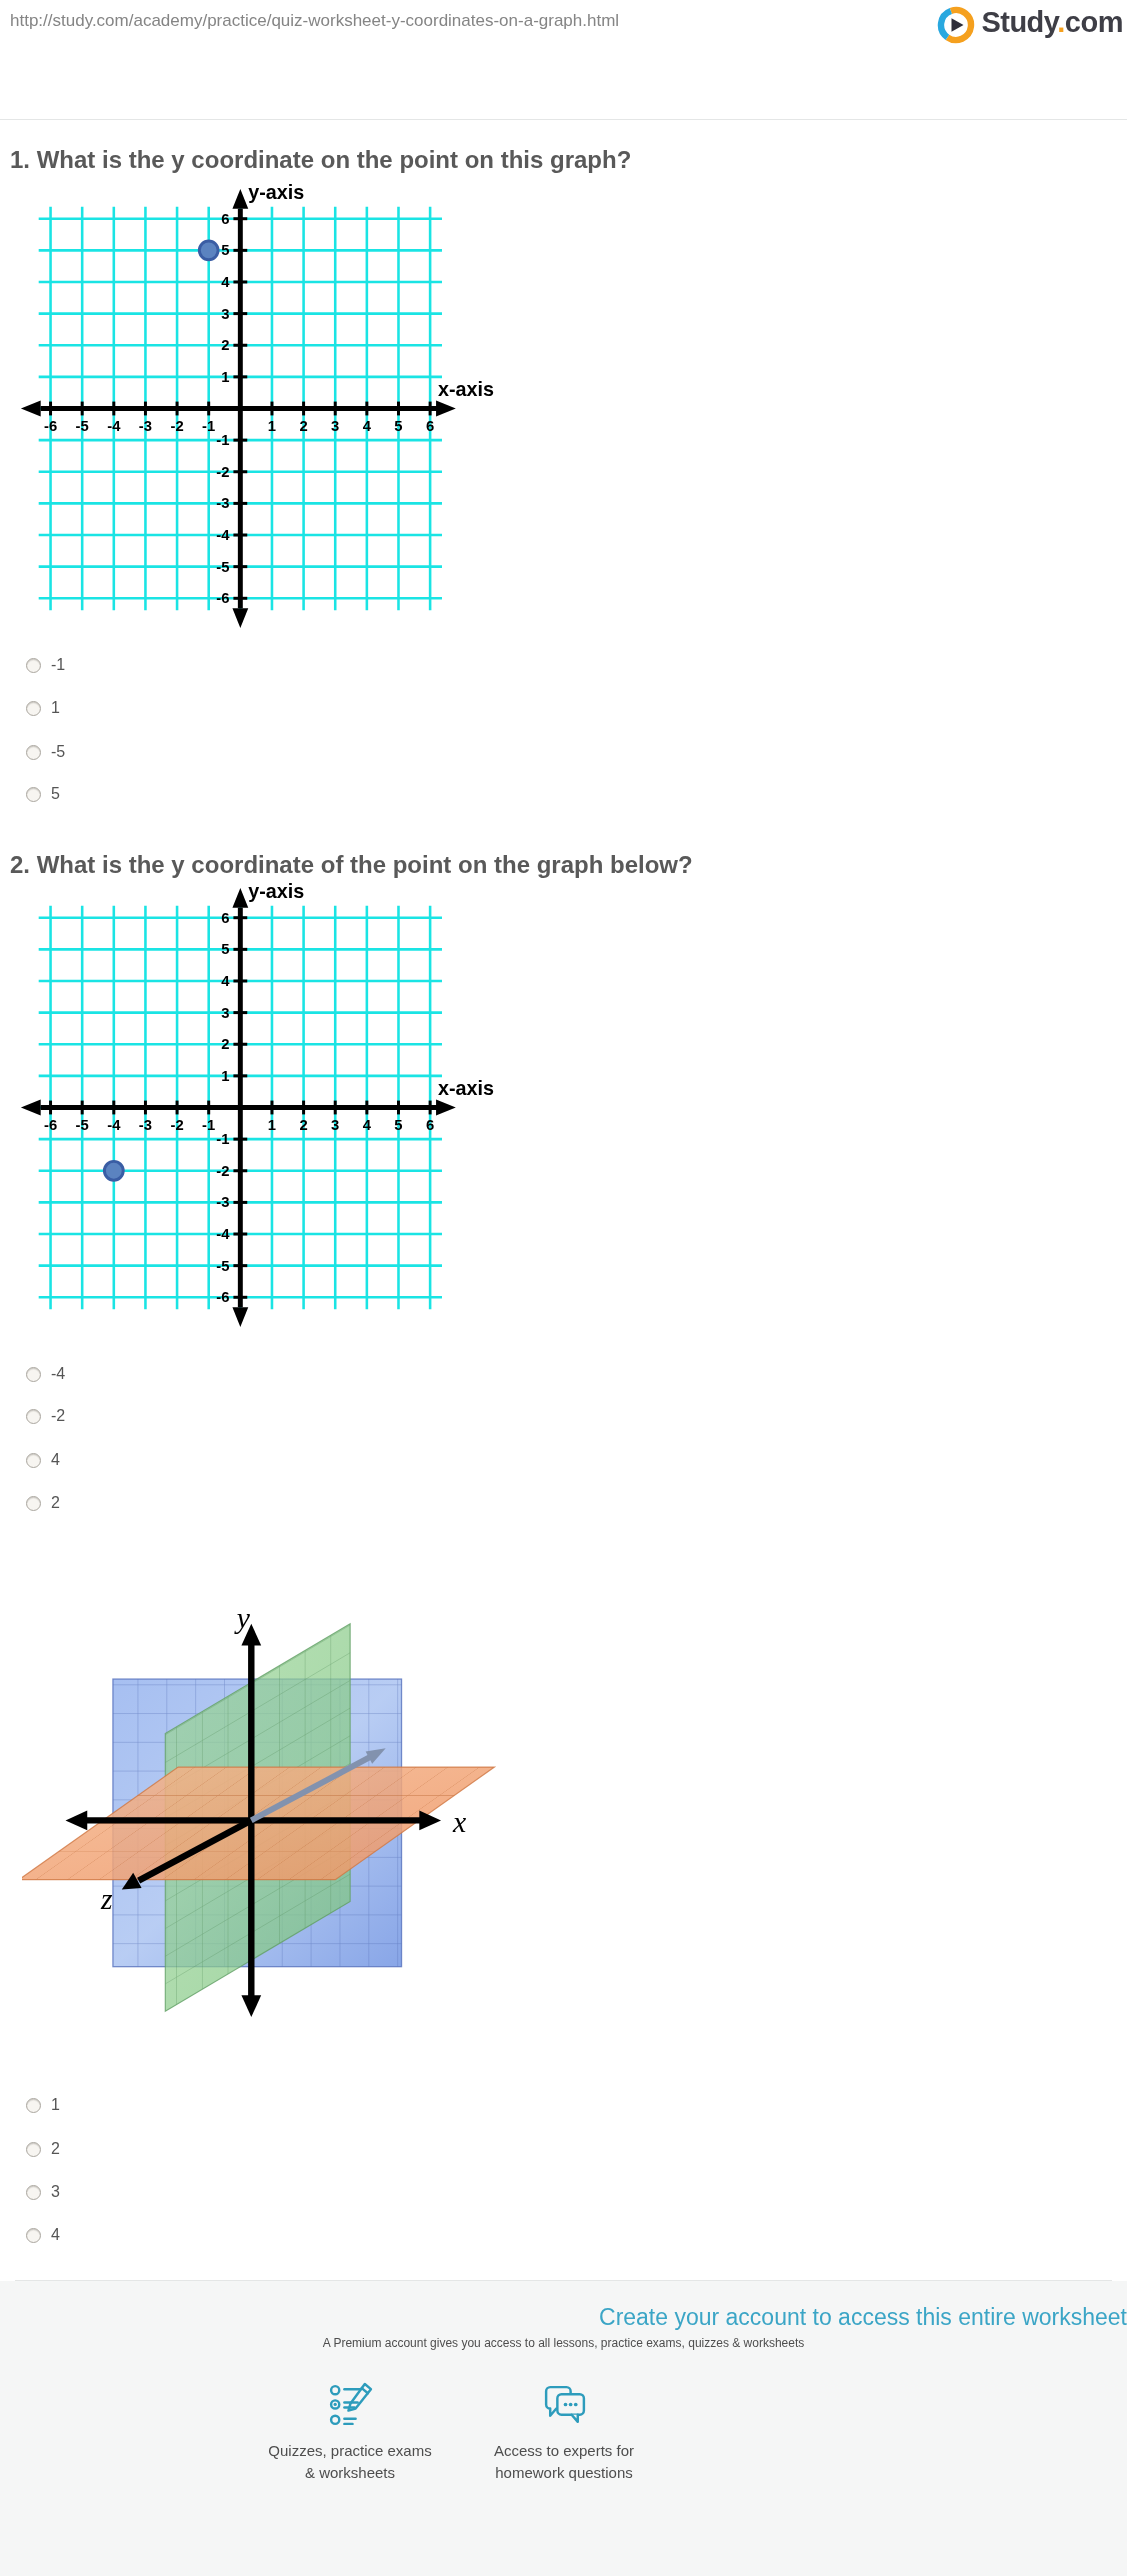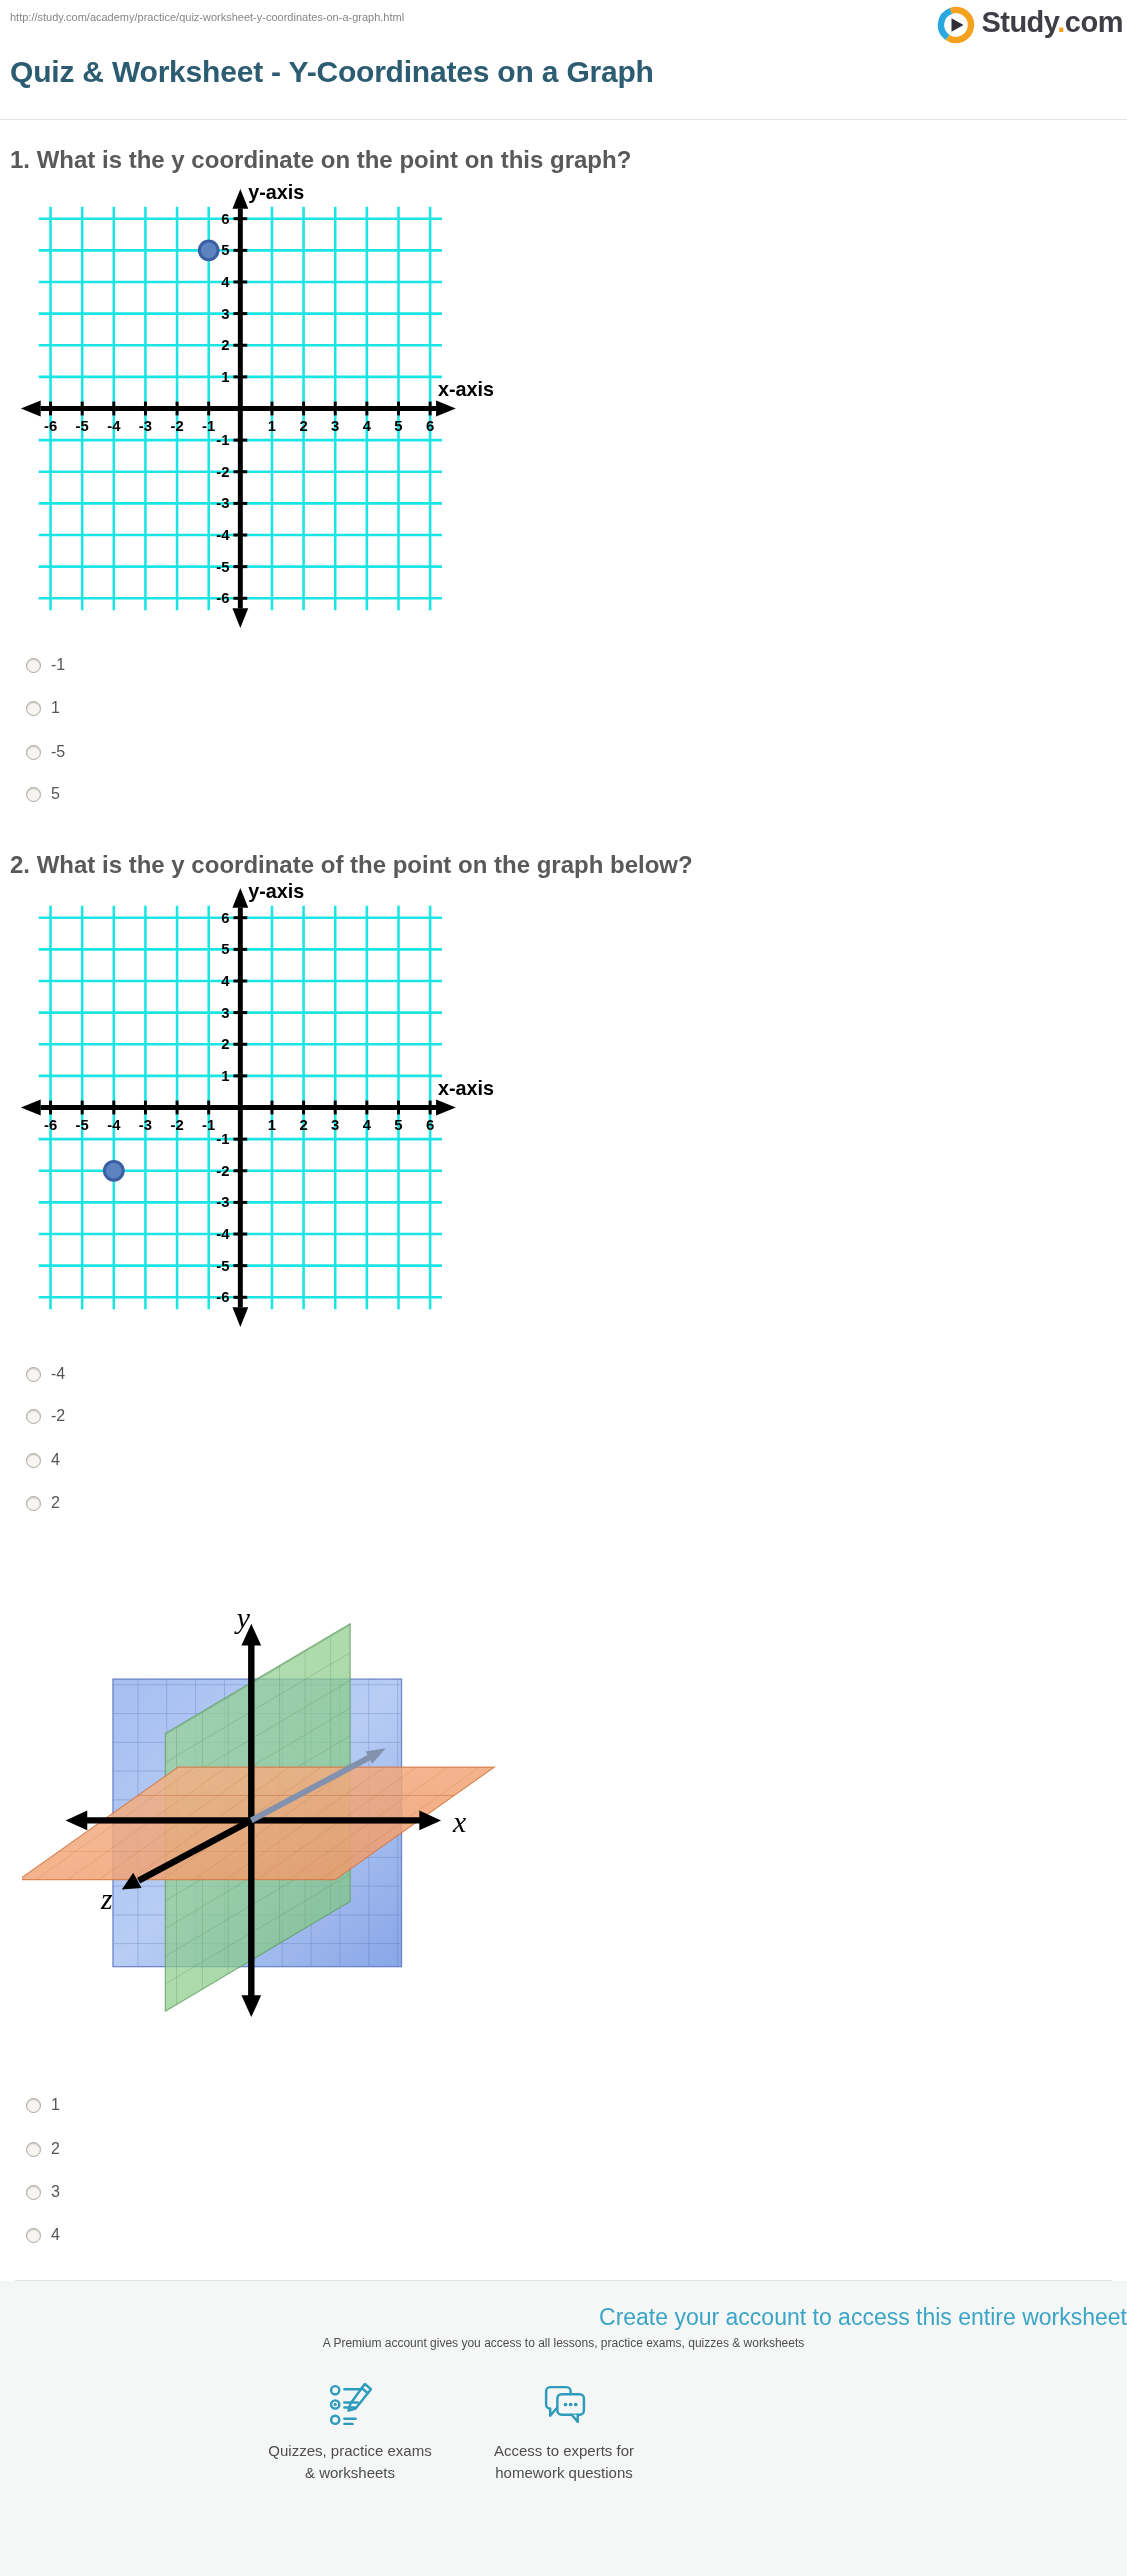--- a/index.html
+++ b/index.html
@@ -1,19 +1,19 @@
 <!DOCTYPE html>
 <html><head>
 <meta charset="utf-8">
 <style>
   html,body{margin:0;padding:0;background:#fff;}
   #page{position:relative;width:1127px;height:2576px;background:#fff;
         font-family:"Liberation Sans",sans-serif;overflow:hidden;}
 
-  .url{position:absolute;left:10px;top:11px;font-size:11px;color:#858585;text-align:right;}
+  .url{position:absolute;left:10px;top:11px;font-size:17px;color:#858585;text-align:right;}
   .logo{position:absolute;right:4px;top:6px;display:flex;cursor:pointer;}
   .logo-text{font-size:29px;font-weight:700;color:#3e3e46;letter-spacing:-0.5px;margin-left:6px;}
   .logo-text .dot{color:#f5a01e;}
 
   h1.title{position:absolute;left:10px;top:55px;margin:0;font-size:30px;font-weight:700;
            color:#2b5c71;letter-spacing:-0.2px;}
   .divider{position:absolute;height:1px;background:#e4e6e6;}
   .d1{left:0;right:0;top:119px;}
   .d2{left:15px;right:15px;top:2280px;}
 
@@ -51,21 +51,20 @@
   <div class="url">http://study.com/academy/practice/quiz-worksheet-y-coordinates-on-a-graph.html</div>
   <div class="logo">
     <svg width="38" height="38" viewBox="0 0 38 38">
       <path d="M13.87 4.9 A15 15 0 1 1 10.4 31.3" fill="none" stroke="#f5a01e" stroke-width="6.4"></path>
       <path d="M10.4 31.3 A15 15 0 0 1 13.87 4.9" fill="none" stroke="#29a8df" stroke-width="6.4"></path>
       <path d="M14.5 12.2 L26.5 19 L14.5 25.8 Z" fill="#2d2d3a"></path>
     </svg>
     <span class="logo-text"><span>Study</span><span class="dot">.</span><span>com</span></span>
   </div>
 
-  <h1 class="title">Quiz &amp; Worksheet - Y-Coordinates on a Graph</h1>
   <div class="divider d1"></div>
 
   <div class="question q1">1. What is the y coordinate on the point on this graph?</div>
   <svg id="graph1" class="graph" width="514" height="465" viewBox="0 0 520 470">
       <line x1="39" y1="31" x2="39" y2="439" stroke="#1ae4e4" stroke-width="2.6"></line>
       <line x1="27" y1="427" x2="435" y2="427" stroke="#1ae4e4" stroke-width="2.6"></line>
       <line x1="71" y1="31" x2="71" y2="439" stroke="#1ae4e4" stroke-width="2.6"></line>
       <line x1="27" y1="395" x2="435" y2="395" stroke="#1ae4e4" stroke-width="2.6"></line>
       <line x1="103" y1="31" x2="103" y2="439" stroke="#1ae4e4" stroke-width="2.6"></line>
       <line x1="27" y1="363" x2="435" y2="363" stroke="#1ae4e4" stroke-width="2.6"></line>

